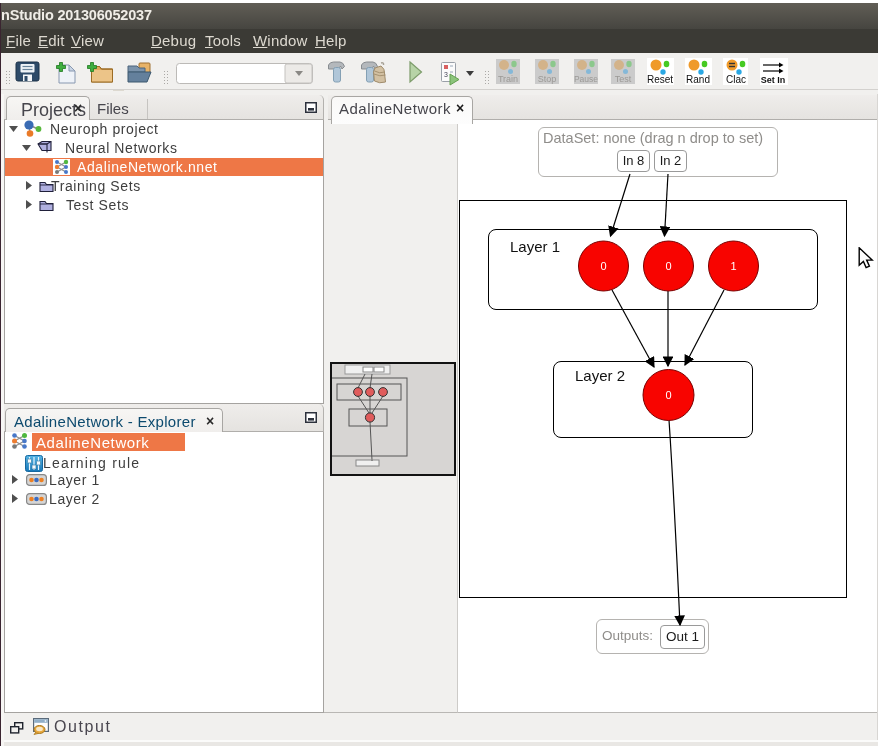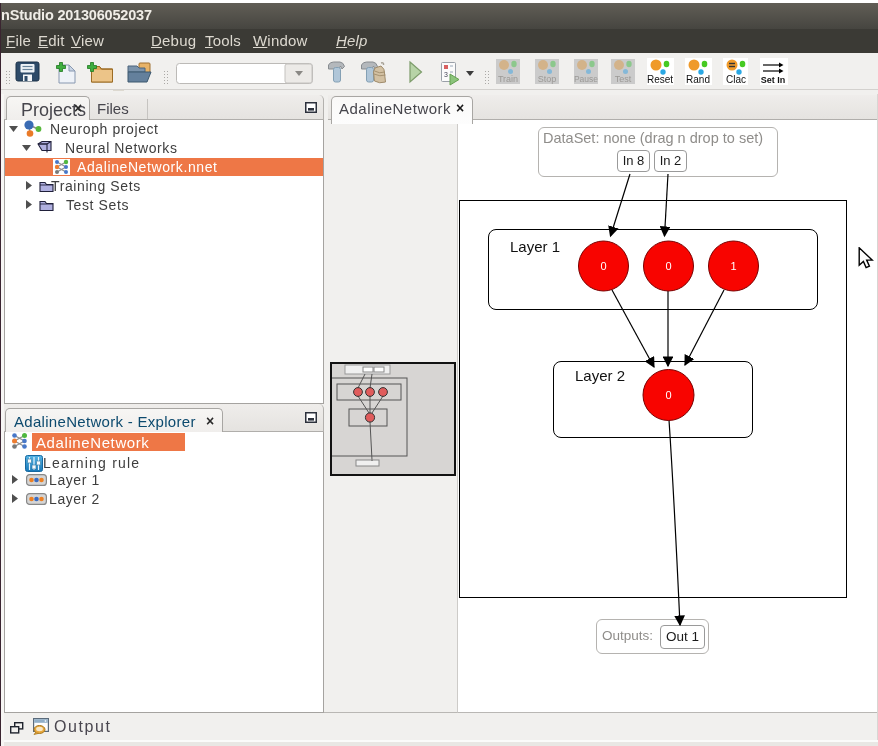--- a/index.html
+++ b/index.html
@@ -18,21 +18,21 @@
 
 <div class="abs" style="left:0;top:29px;width:878px;height:24px;background:#3b3a35;"></div>
 <div class="abs" style="top:32px;left:0;width:878px;height:20px;font-size:15px;letter-spacing:0.2px;color:#ddd9d0;">
   <span class="abs" style="left:6px;text-align:center;"><u>F</u>ile</span>
   <span class="abs" style="left:38px;"><u>E</u>dit</span>
   <span class="abs" style="left:71px;"><u>V</u>iew</span>
   <span class="abs" style="left:113px;margin-top:43px;"><u>R</u>un</span>
   <span class="abs" style="left:151px;"><u>D</u>ebug</span>
   <span class="abs" style="left:205px;"><u>T</u>ools</span>
   <span class="abs" style="left:253px;"><u>W</u>indow</span>
-  <span class="abs" style="left:336px;font-style:italic;"><u>H</u>elp</span>
+  <span class="abs" style="left:315px;"><u>H</u>elp</span>
 </div>
 
 <div class="abs" style="left:0;top:53px;width:878px;height:37px;background:#f1f0ee;border-bottom:1px solid #d3d1ce;"></div>
 
 <div class="abs" style="left:5px;top:70px;width:6px;height:15px;background-image:radial-gradient(#aba9a6 0.8px, transparent 0.9px);background-size:3px 3px;"></div>
 <div class="abs" style="left:163px;top:70px;width:6px;height:15px;background-image:radial-gradient(#aba9a6 0.8px, transparent 0.9px);background-size:3px 3px;"></div>
 <div class="abs" style="left:484px;top:70px;width:6px;height:15px;background-image:radial-gradient(#aba9a6 0.8px, transparent 0.9px);background-size:3px 3px;"></div>
 
 <svg class="abs" style="left:0;top:53px;" width="878" height="41" viewBox="0 0 878 41">
 

